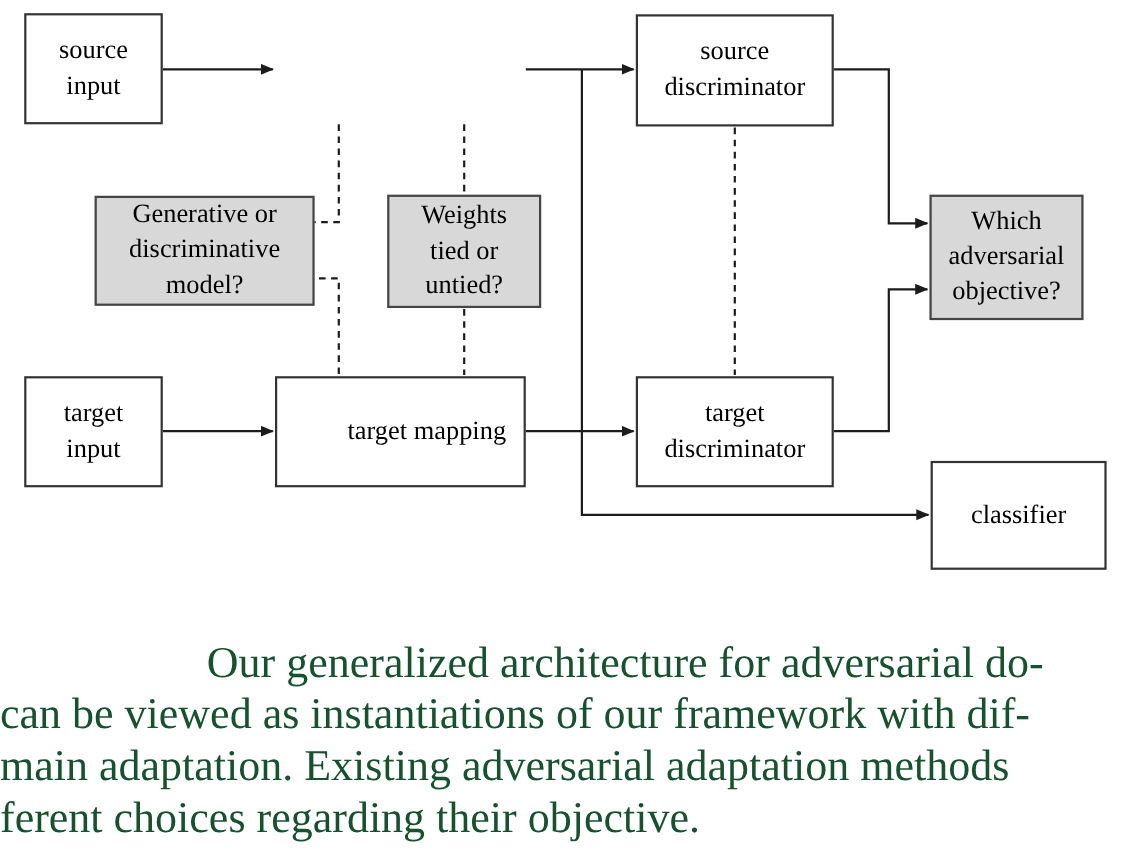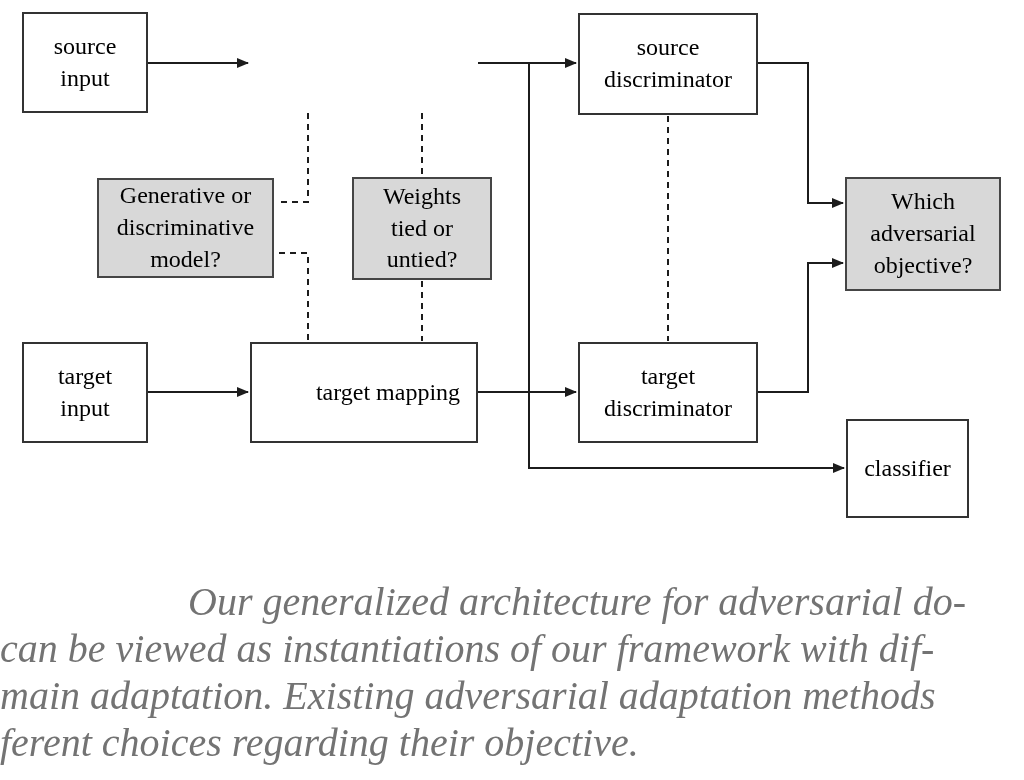--- a/index.html
+++ b/index.html
@@ -38,22 +38,21 @@
     background: #d8d8d8;
     border-color: #454545;
   }
   .caption {
     position: absolute;
     left: 0;
     top: 578px;
     width: 1024px;
     font-size: 40px;
     line-height: 47px;
-    color: #737373;
-    font-style: italic;
+    color: #14532d;
   }
   .cap-line { white-space: nowrap; }
   .cap-line.indent { padding-left: 188px; }
 </style>
 </head>
 <body>
 
 <div class="page">
 
   <div class="diagram">
@@ -84,53 +83,53 @@
       <span>source
 input</span>
     </div>
 
 
     <div class="node process" style="left:578px; top:13px; width:180px; height:102px;">
       <span>source
 discriminator</span>
     </div>
 
-    <div class="node question" style="left:86px; top:178px; width:177px; height:100px;margin-left:11px;">
+    <div class="node question" style="left:86px; top:178px; width:200px; height:100px;">
       <span>Generative or
 discriminative
 model?</span>
     </div>
 
     <div class="node question" style="left:352px; top:177px; width:140px; height:103px;">
       <span>Weights
 tied or
 untied?</span>
     </div>
 
-    <div class="node question" style="left:845px; top:177px; width:156px; height:114px;">
+    <div class="node question" style="left:845px; top:177px; width:140px; height:114px;">
       <span>Which
 adversarial
 objective?</span>
     </div>
 
     <div class="node process" style="left:22px; top:342px; width:126px; height:101px;">
       <span>target
 input</span>
     </div>
 
     <div class="node process" style="left:250px; top:342px; width:228px; height:101px;padding-left:48px;">
       <span>target mapping</span>
     </div>
 
     <div class="node process" style="left:578px; top:342px; width:180px; height:101px;">
       <span>target
 discriminator</span>
     </div>
 
-    <div class="node process" style="left:846px; top:419px; width:123px; height:99px;">
+    <div class="node process" style="left:846px; top:419px; width:160px; height:99px;">
       <span>classifier</span>
     </div>
 
   </div>
 
   <div class="caption">
     <div class="cap-line indent">Our generalized architecture for adversarial do-</div>
     <div class="cap-line">can be viewed as instantiations of our framework with dif-</div>
     <div class="cap-line">main adaptation. Existing adversarial adaptation methods</div>
     <div class="cap-line">ferent choices regarding their objective.</div>

